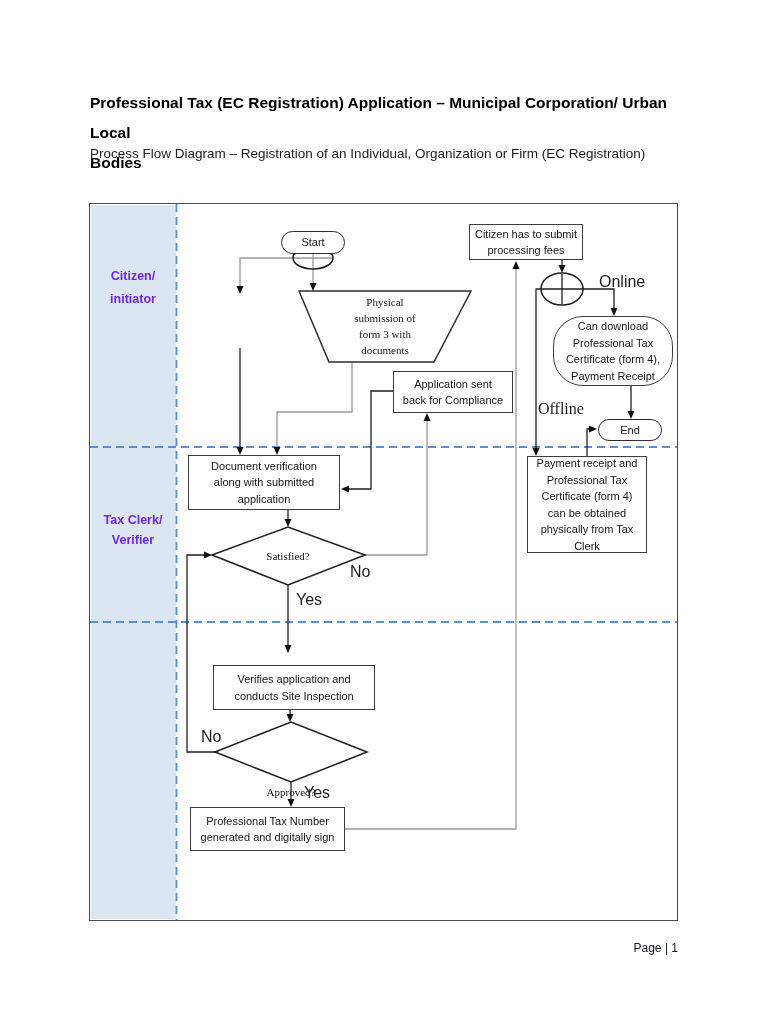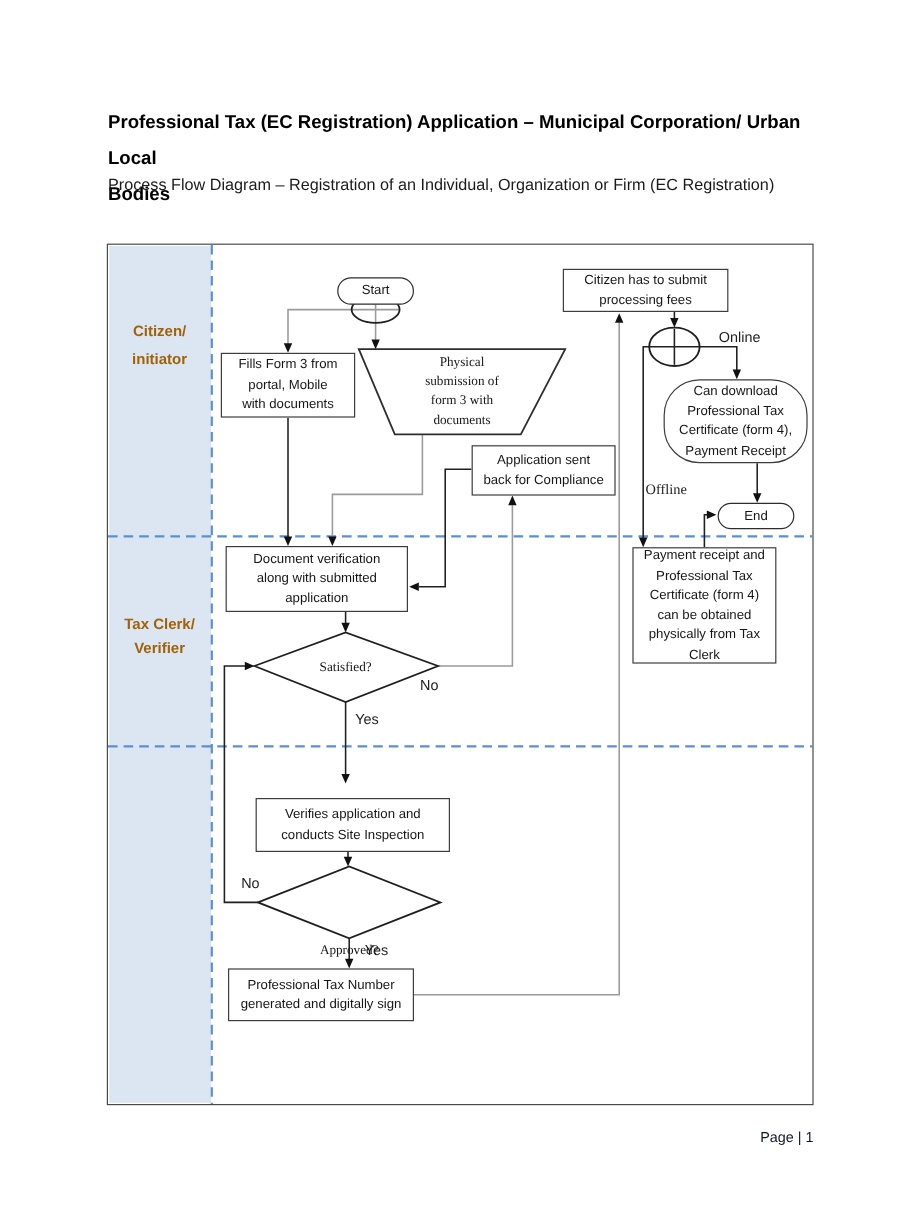--- a/index.html
+++ b/index.html
@@ -28,42 +28,42 @@
     left: 89px; top: 203px; width: 589px; height: 718px;
     border: 1.5px solid #4a4a4a; background: transparent;
   }
   #lane-column {
     left: 91px; top: 205px; width: 85px; height: 714px;
     background: #dce6f2;
   }
   svg.overlay { position: absolute; left: 0; top: 0; }
   .lane-label {
     left: 90px; width: 86px;
-    font-weight: bold; font-size: 12.5px; color: #a16207;
+    font-weight: bold; font-size: 12.5px; color: #6d28d9;
     text-align: center; white-space: pre-line;
   }
   #lane-label-1 { top: 265px; line-height: 23px; }
   #lane-label-2 { top: 510px; line-height: 20px; }
   #lane-label-3 { top: 722px; line-height: 20px; }
   .node {
     position: absolute;
     border: 1.4px solid #3d3d3d; background: #ffffff;
     display: flex; align-items: center; justify-content: center;
     text-align: center; font-size: 11px; line-height: 16.5px;
     color: #161616; white-space: pre-line;
   }
   .oval { border-radius: 12px; border-width: 1.5px; border-color: #2d2d2d; }
   .ghost {
     position: absolute; background: transparent; border: none;
     display: flex; align-items: center; justify-content: center;
     text-align: center; font-size: 11px; line-height: 16px;
     color: #161616; white-space: pre-line; font-family: Liberation Serif, serif;
   }
   .edge-label {
-    position: absolute; font-size: 12px; color: #1c1c1c; line-height: 13px;
+    position: absolute; font-size: 16px; color: #1c1c1c; line-height: 13px;
   }
   #page-footer {
     left: 560px; top: 941px; width: 118px;
     text-align: right; font-size: 12px; color: #0f172a;
   }
 </style>
 </head>
 <body>
 
 <div id="page">
@@ -141,30 +141,27 @@
     </g>
   </svg>
 
   <div id="lane-label-1" class="abs lane-label">Citizen/
 initiator</div>
   <div id="lane-label-2" class="abs lane-label">Tax Clerk/
 Verifier</div>
 
   <div class="node oval" style="left:281px; top:211px; width:64px; height:23px;margin-top:20px;">Start</div>
 
-  <div class="node" style="left:184px; top:294px; width:112px; height:54px;">Fills Form 3 from
-portal, Mobile
-with documents</div>
 
   <div class="ghost" style="left:310px; top:294px; width:150px; height:64px;">Physical
 submission of
 form 3 with
 documents</div>
 
-  <div class="node" style="left:469px; top:224px; width:138px; height:36px;">Citizen has to submit
+  <div class="node" style="left:469px; top:224px; width:114px; height:36px;">Citizen has to submit
 processing fees</div>
 
   <div class="node" style="left:553px; top:316px; width:120px; height:70px;border-radius:30px;">Can download
 Professional Tax
 Certificate (form 4),
 Payment Receipt</div>
 
   <div class="node oval" style="left:598px; top:419px; width:64px; height:22px;">End</div>
 
   <div class="node" style="left:393px; top:371px; width:120px; height:42px;">Application sent

